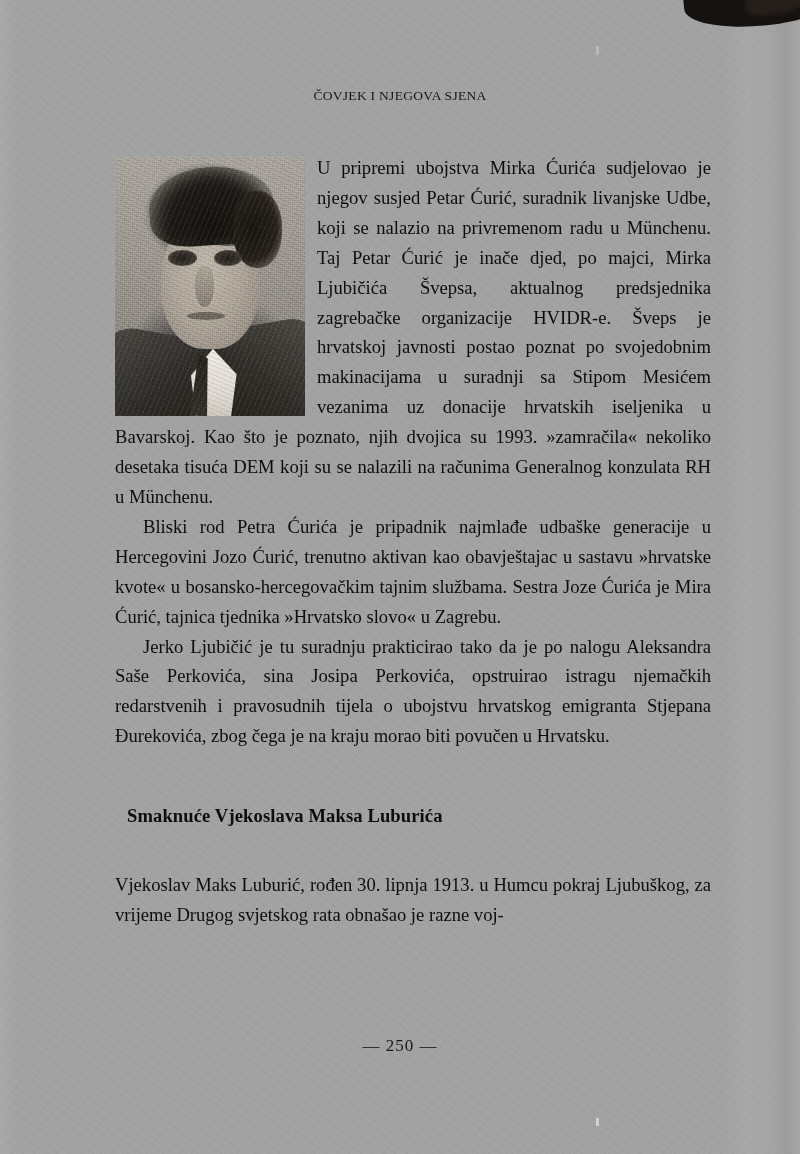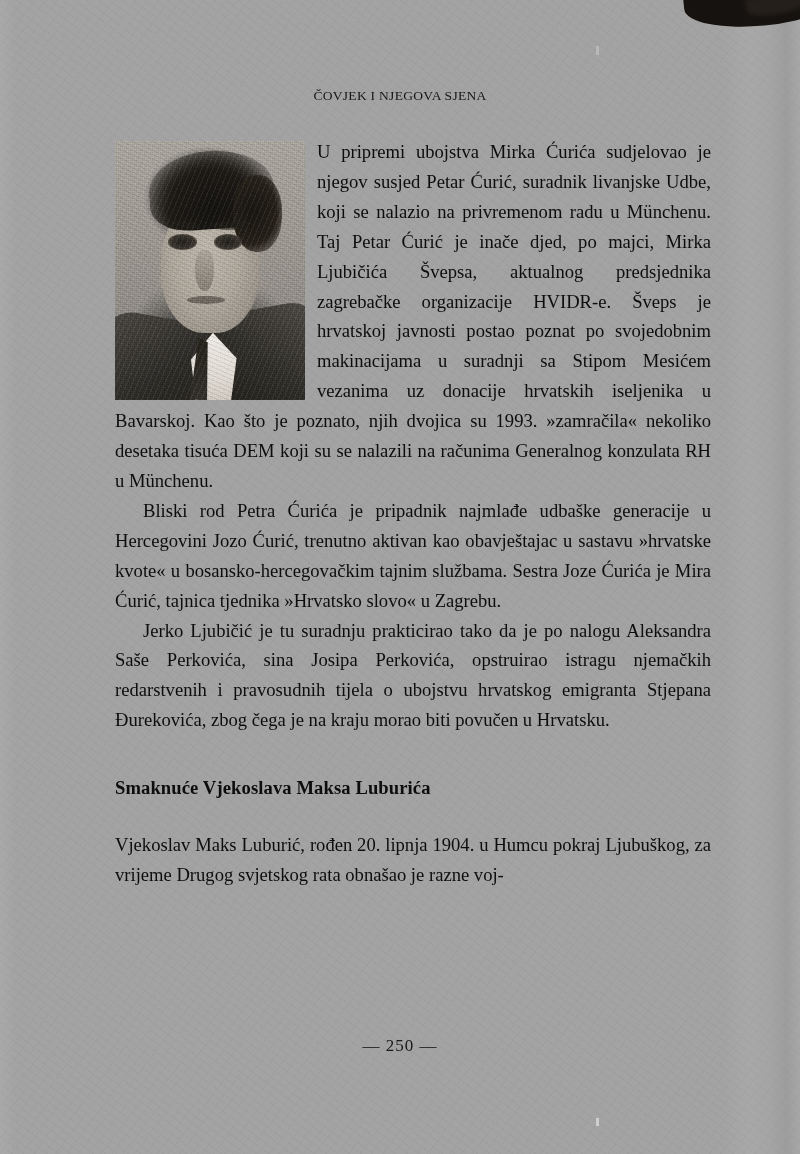--- a/index.html
+++ b/index.html
@@ -94,21 +94,21 @@
     text-align: center;
     font-size: 13.5px;
     letter-spacing: 0.3px;
     color: #161616;
   }
 
   
   .content {
     position: absolute;
     left: 115px;
-    top: 137px;
+    top: 153px;
     width: 596px;
     font-size: 18.6px;
     line-height: 29.9px;
     text-align: justify;
     text-justify: inter-word;
     hyphens: manual;
   }
 
   
   .portrait {
@@ -263,21 +263,21 @@
       repeating-linear-gradient(-67deg, rgba(255,255,255,0.20) 0px, rgba(255,255,255,0.20) 1px, rgba(0,0,0,0) 1px, rgba(0,0,0,0) 5px);
   }
 
   p.para {
     margin: 0;
     text-indent: 28px;
   }
   p.para.no-indent { text-indent: 0; }
 
   h2.section-head {
-    margin: 0;
+    margin: 12px;
     font-size: 18.6px;
     font-weight: bold;
     text-align: left;
     letter-spacing: 0.1px;
   }
   .gap-before-head { height: 38px; }
   .gap-after-head  { height: 27px; }
 
   
   .folio {
@@ -338,21 +338,21 @@
     <p class="para">Bliski rod Petra Ćurića je pripadnik najmlađe udbaške generacije u Hercegovini Jozo Ćurić, trenutno aktivan kao obavještajac u sastavu »hrvatske kvote« u bosansko-hercegovačkim tajnim službama. Sestra Joze Ćurića je Mira Ćurić, tajnica tjednika »Hrvatsko slovo« u Zagrebu.</p>
 
     <p class="para">Jerko Ljubičić je tu suradnju prakticirao tako da je po nalogu Aleksandra Saše Perkovića, sina Josipa Perkovića, opstruirao istragu njemačkih redarstvenih i pravosudnih tijela o ubojstvu hrvatskog emigranta Stjepana Đurekovića, zbog čega je na kraju morao biti povučen u Hrvatsku.</p>
 
     <div class="gap-before-head"></div>
 
     <h2 class="section-head">Smaknuće Vjekoslava Maksa Luburića</h2>
 
     <div class="gap-after-head"></div>
 
-    <p class="para no-indent">Vjekoslav Maks Luburić, rođen 20. lipnja 1904. u Humcu pokraj Ljubuškog, za vrijeme Drugog svjetskog rata obnašao je razne voj-</p>
+    <p class="para no-indent">Vjekoslav Maks Luburić, rođen 30. lipnja 1913. u Humcu pokraj Ljubuškog, za vrijeme Drugog svjetskog rata obnašao je razne voj-</p>
 
   </div>
 
   <div class="folio">— 250 —</div>
 
   <div class="scan-left-shadow"></div>
   <div class="scan-right-shadow"></div>
   <div class="scan-corner-dark"></div>
   <div class="scan-corner-dark2"></div>
   <div class="scan-speck"></div>

